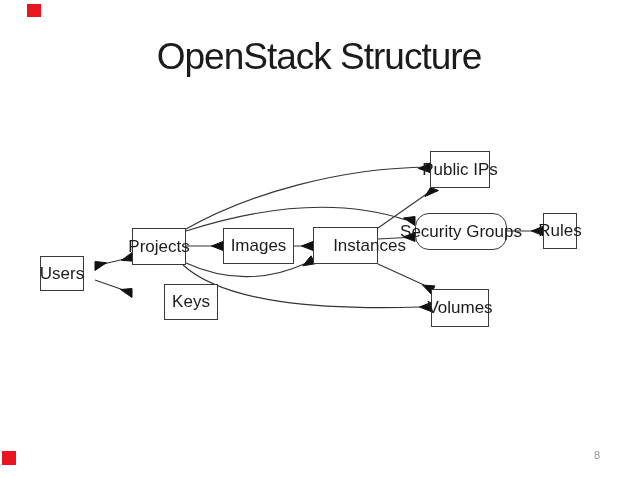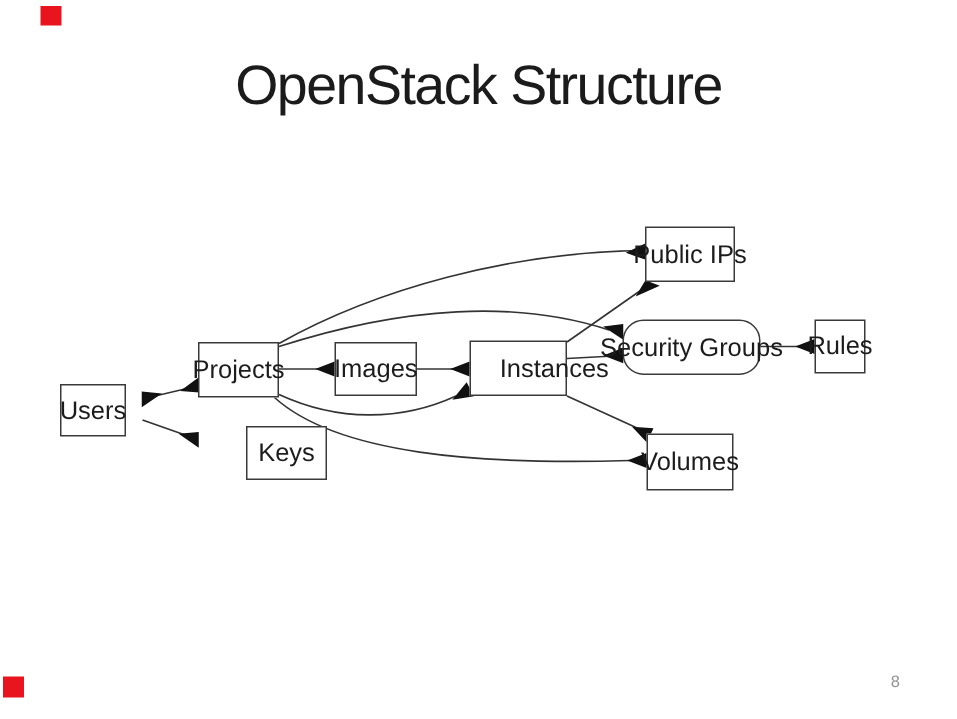--- a/index.html
+++ b/index.html
@@ -75,21 +75,21 @@
     <div id="nodes-layer">
         <div class="node" style="left: 40px; top: 256px; width: 44px; height: 35px;">
           <span>Users</span>
         </div>
         <div class="node" style="left: 132px; top: 228px; width: 54px; height: 37px;">
           <span>Projects</span>
         </div>
         <div class="node" style="left: 132px; top: 284px; width: 54px; height: 36px; margin-left: 32px;">
           <span>Keys</span>
         </div>
-        <div class="node" style="left: 223px; top: 228px; width: 55px; height: 36px;">
+        <div class="node" style="left: 223px; top: 228px; width: 71px; height: 36px;">
           <span>Images</span>
         </div>
         <div class="node" style="left: 313px; top: 227px; width: 65px; height: 37px; padding-left: 48px;">
           <span>Instances</span>
         </div>
         <div class="node" style="left: 430px; top: 151px; width: 60px; height: 37px;">
           <span>Public IPs</span>
         </div>
         <div class="node" style="left: 415px; top: 213px; width: 92px; height: 37px; border-radius: 14px;">
           <span>Security Groups</span>

